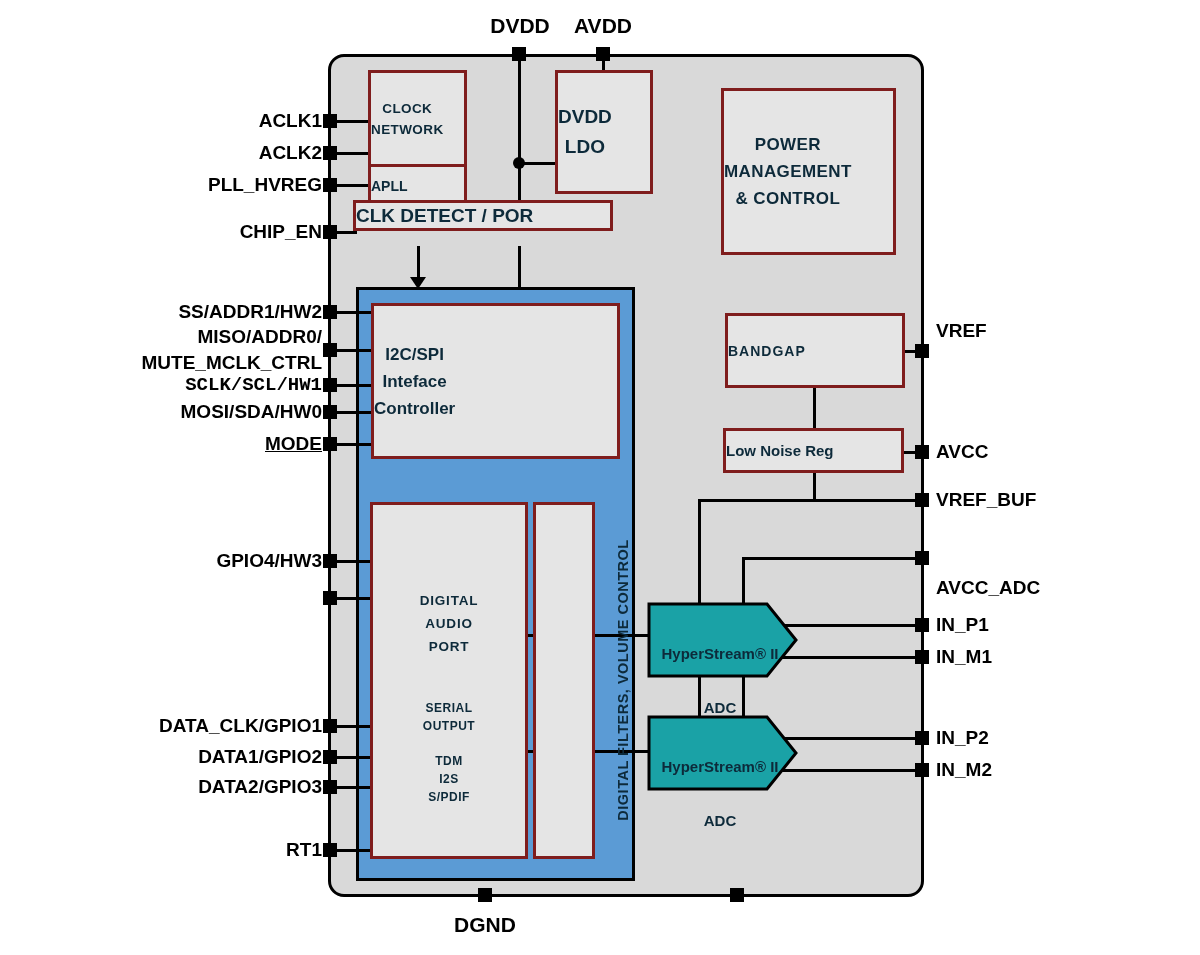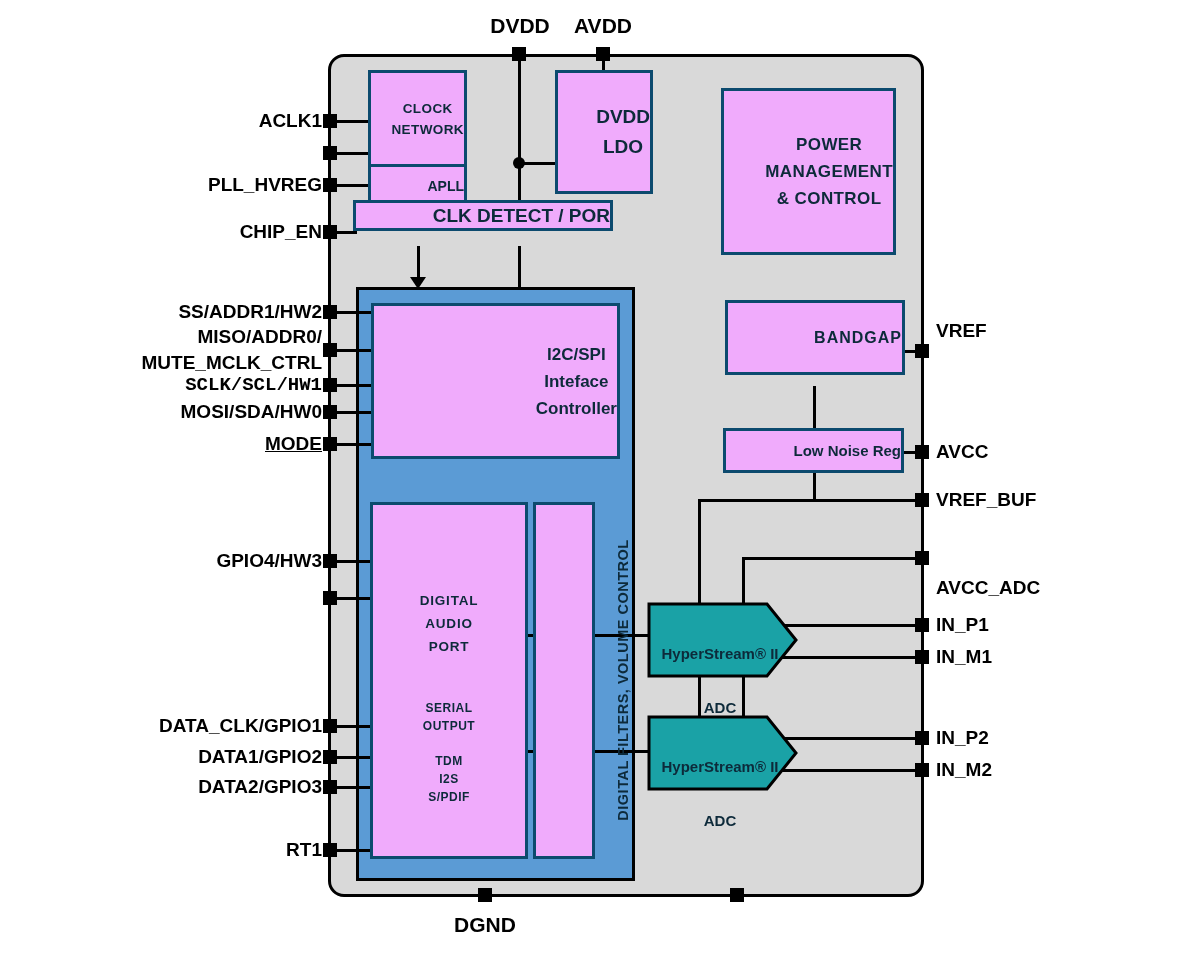--- a/index.html
+++ b/index.html
@@ -10,22 +10,22 @@
         background:#D9D9D9;border:3px solid #000;border-radius:16px;z-index:0;}
   .core{position:absolute;left:356px;top:287px;width:279px;height:594px;box-sizing:border-box;
         background:#5B9BD5;border:3px solid #000;z-index:1;}
   
   .wh{position:absolute;height:2.5px;background:#000;z-index:2;}
   .wv{position:absolute;width:2.5px;background:#000;z-index:2;}
   .dot{position:absolute;width:12px;height:12px;border-radius:50%;background:#000;z-index:4;}
   .arrow-down{position:absolute;width:0;height:0;border-left:8px solid transparent;
         border-right:8px solid transparent;border-top:12px solid #000;z-index:4;}
   
-  .blk{position:absolute;box-sizing:border-box;background:#f0abfc;border:3px solid #0c4a6e;
-       display:flex;align-items:center;justify-content:flex-end;text-align:center;
+  .blk{position:absolute;box-sizing:border-box;background:#e5e5e5;border:3px solid #7f1d1d;
+       display:flex;align-items:center;justify-content:flex-start;text-align:center;
        color:#0D2A3A;font-weight:700;white-space:pre-line;z-index:3;}
   .blk-text{position:absolute;color:#0D2A3A;font-weight:700;white-space:pre-line;
        text-align:center;z-index:4;}
   
   .pin{position:absolute;width:14px;height:14px;background:#000;z-index:5;}
   .lbl{position:absolute;color:#000;font-weight:700;font-size:19px;line-height:26px;
        white-space:pre-line;z-index:6;}
   .lbl.lft{left:2px;width:320px;text-align:right;}
   .lbl.rgt{left:936px;text-align:left;}
   .lbl.cen{width:100px;text-align:center;font-size:21px;}
@@ -126,21 +126,21 @@
 I2S
 S/PDIF</span>
   </div>
 
   <div class="blk" style="left:533px;top:502px;width:62px;height:357px;"></div>
   <div class="blk-text" style="left:388px;top:651px;width:353px;height:58px;line-height:58px;font-size:14.5px;letter-spacing:.5px;
               transform:rotate(-90deg);">
     <span>DIGITAL FILTERS, VOLUME CONTROL</span>
   </div>
 
-  <div class="blk" style="left:725px;top:300px;width:180px;height:75px;font-size:16px;letter-spacing:1px;">
+  <div class="blk" style="left:725px;top:313px;width:180px;height:75px;font-size:14px;letter-spacing:1px;">
     <span>BANDGAP</span>
   </div>
   <div class="blk" style="left:723px;top:428px;width:181px;height:45px;font-size:15px;">
     <span>Low Noise Reg</span>
   </div>
 
   <svg class="adc-svg" style="left:647px;top:602px;" width="151" height="76" viewBox="0 0 151 76">
     <polygon points="2,2 120,2 149,38 120,74 2,74" fill="#1AA2A6" stroke="#000" stroke-width="3"></polygon>
   </svg>
   <div class="blk-text" style="left:652px;top:613px;width:136px;font-size:15px;line-height:27px;">
@@ -185,20 +185,21 @@
   <div class="pin" style="left:915px;top:650px;"></div>
   <div class="pin" style="left:915px;top:731px;"></div>
   <div class="pin" style="left:915px;top:763px;"></div>
 
   <div class="lbl cen" style="left:470px;top:13px;">DVDD</div>
   <div class="lbl cen" style="left:553px;top:13px;">AVDD</div>
   <div class="lbl cen" style="left:435px;top:912px;">DGND</div>
   <div class="lbl cen" style="left:687px;top:912px;margin-top:43px;">AGND</div>
 
   <div class="lbl lft" style="top:108px;">ACLK1</div>
+  <div class="lbl lft" style="top:140px;">ACLK2</div>
   <div class="lbl lft" style="top:172px;">PLL_HVREG</div>
   <div class="lbl lft" style="top:219px;">CHIP_EN</div>
   <div class="lbl lft" style="top:299px;">SS/ADDR1/HW2</div>
   <div class="lbl lft" style="top:324px;">MISO/ADDR0/
 MUTE_MCLK_CTRL</div>
   <div class="lbl lft" style="top:372px;font-family:Liberation Mono, monospace;">SCLK/SCL/HW1</div>
   <div class="lbl lft" style="top:399px;">MOSI/SDA/HW0</div>
   <div class="lbl lft" style="top:431px;text-decoration:underline;">MODE</div>
   <div class="lbl lft" style="top:548px;">GPIO4/HW3</div>
   <div class="lbl lft" style="top:713px;">DATA_CLK/GPIO1</div>

